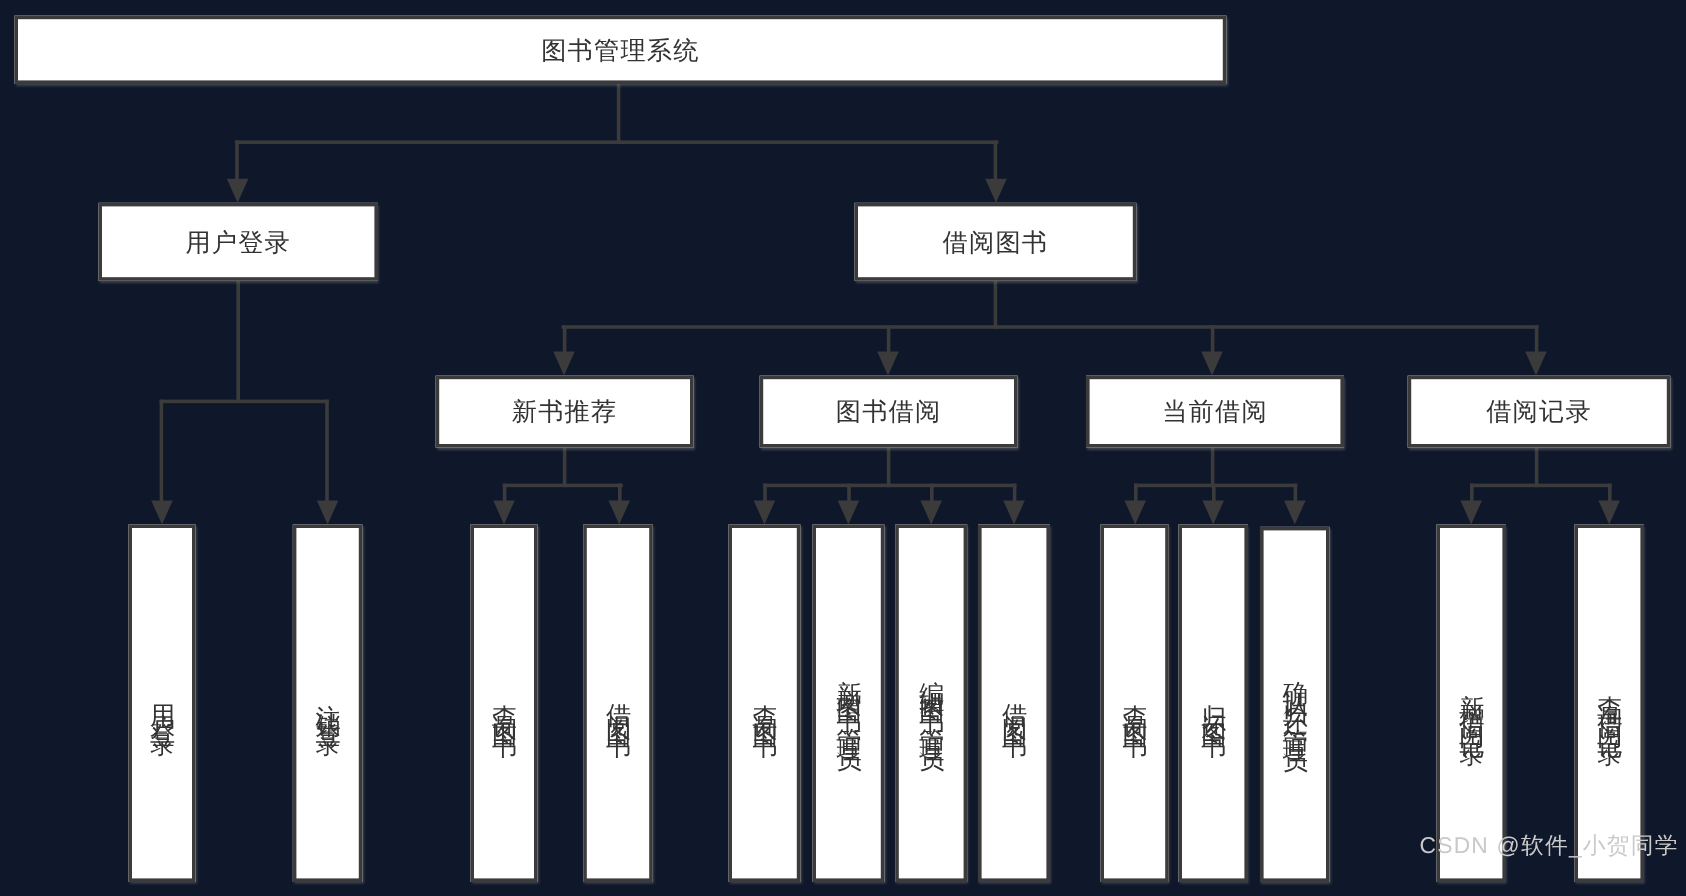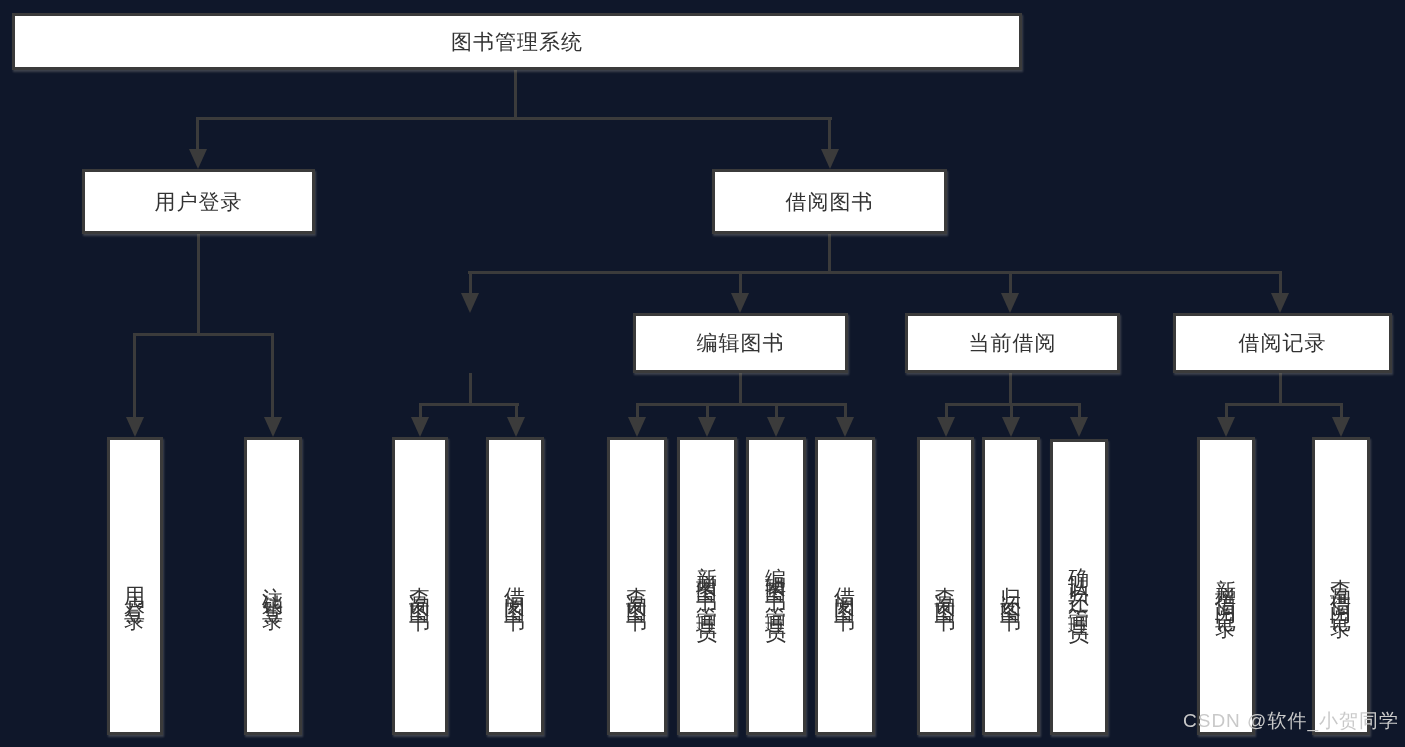--- a/index.html
+++ b/index.html
@@ -44,21 +44,21 @@
   .vline{position:absolute;width:3px;background:#3b3b3b;z-index:1;}
   .hline{position:absolute;height:3px;background:#3b3b3b;z-index:1;}
   .arrow{
     position:absolute;width:0;height:0;z-index:1;
     border-left:9px solid transparent;
     border-right:9px solid transparent;
     border-top:20px solid #3b3b3b;
   }
   .watermark{
     position:absolute;
-    left:1183px;top:708px;
+    left:1183px;top:692px;
     font-size:19px;
     color:#c9c9c9;
     letter-spacing:1px;
     z-index:5;
     white-space:nowrap;
   }
 </style>
 </head>
 <body>
 
@@ -93,22 +93,25 @@
   <div class="hline" style="left:468px;top:271px;width:814px;"></div>
   <div class="vline" style="left:469px;top:271px;height:26px;"></div>
   <div class="arrow" style="left:461px;top:293px;"></div>
   <div class="vline" style="left:739px;top:271px;height:26px;"></div>
   <div class="arrow" style="left:731px;top:293px;"></div>
   <div class="vline" style="left:1009px;top:271px;height:26px;"></div>
   <div class="arrow" style="left:1001px;top:293px;"></div>
   <div class="vline" style="left:1279px;top:271px;height:26px;"></div>
   <div class="arrow" style="left:1271px;top:293px;"></div>
 
+  <div class="node" style="left:363px;top:313px;width:215px;height:60px;">
+    <span>新书推荐</span>
+  </div>
   <div class="node" style="left:633px;top:313px;width:215px;height:60px;">
-    <span>编辑图书</span>
+    <span>图书借阅</span>
   </div>
   <div class="node" style="left:905px;top:313px;width:215px;height:60px;">
     <span>当前借阅</span>
   </div>
   <div class="node" style="left:1173px;top:313px;width:219px;height:60px;">
     <span>借阅记录</span>
   </div>
 
   <div class="vline" style="left:469px;top:373px;height:33px;"></div>
   <div class="hline" style="left:419px;top:403px;width:100px;"></div>

